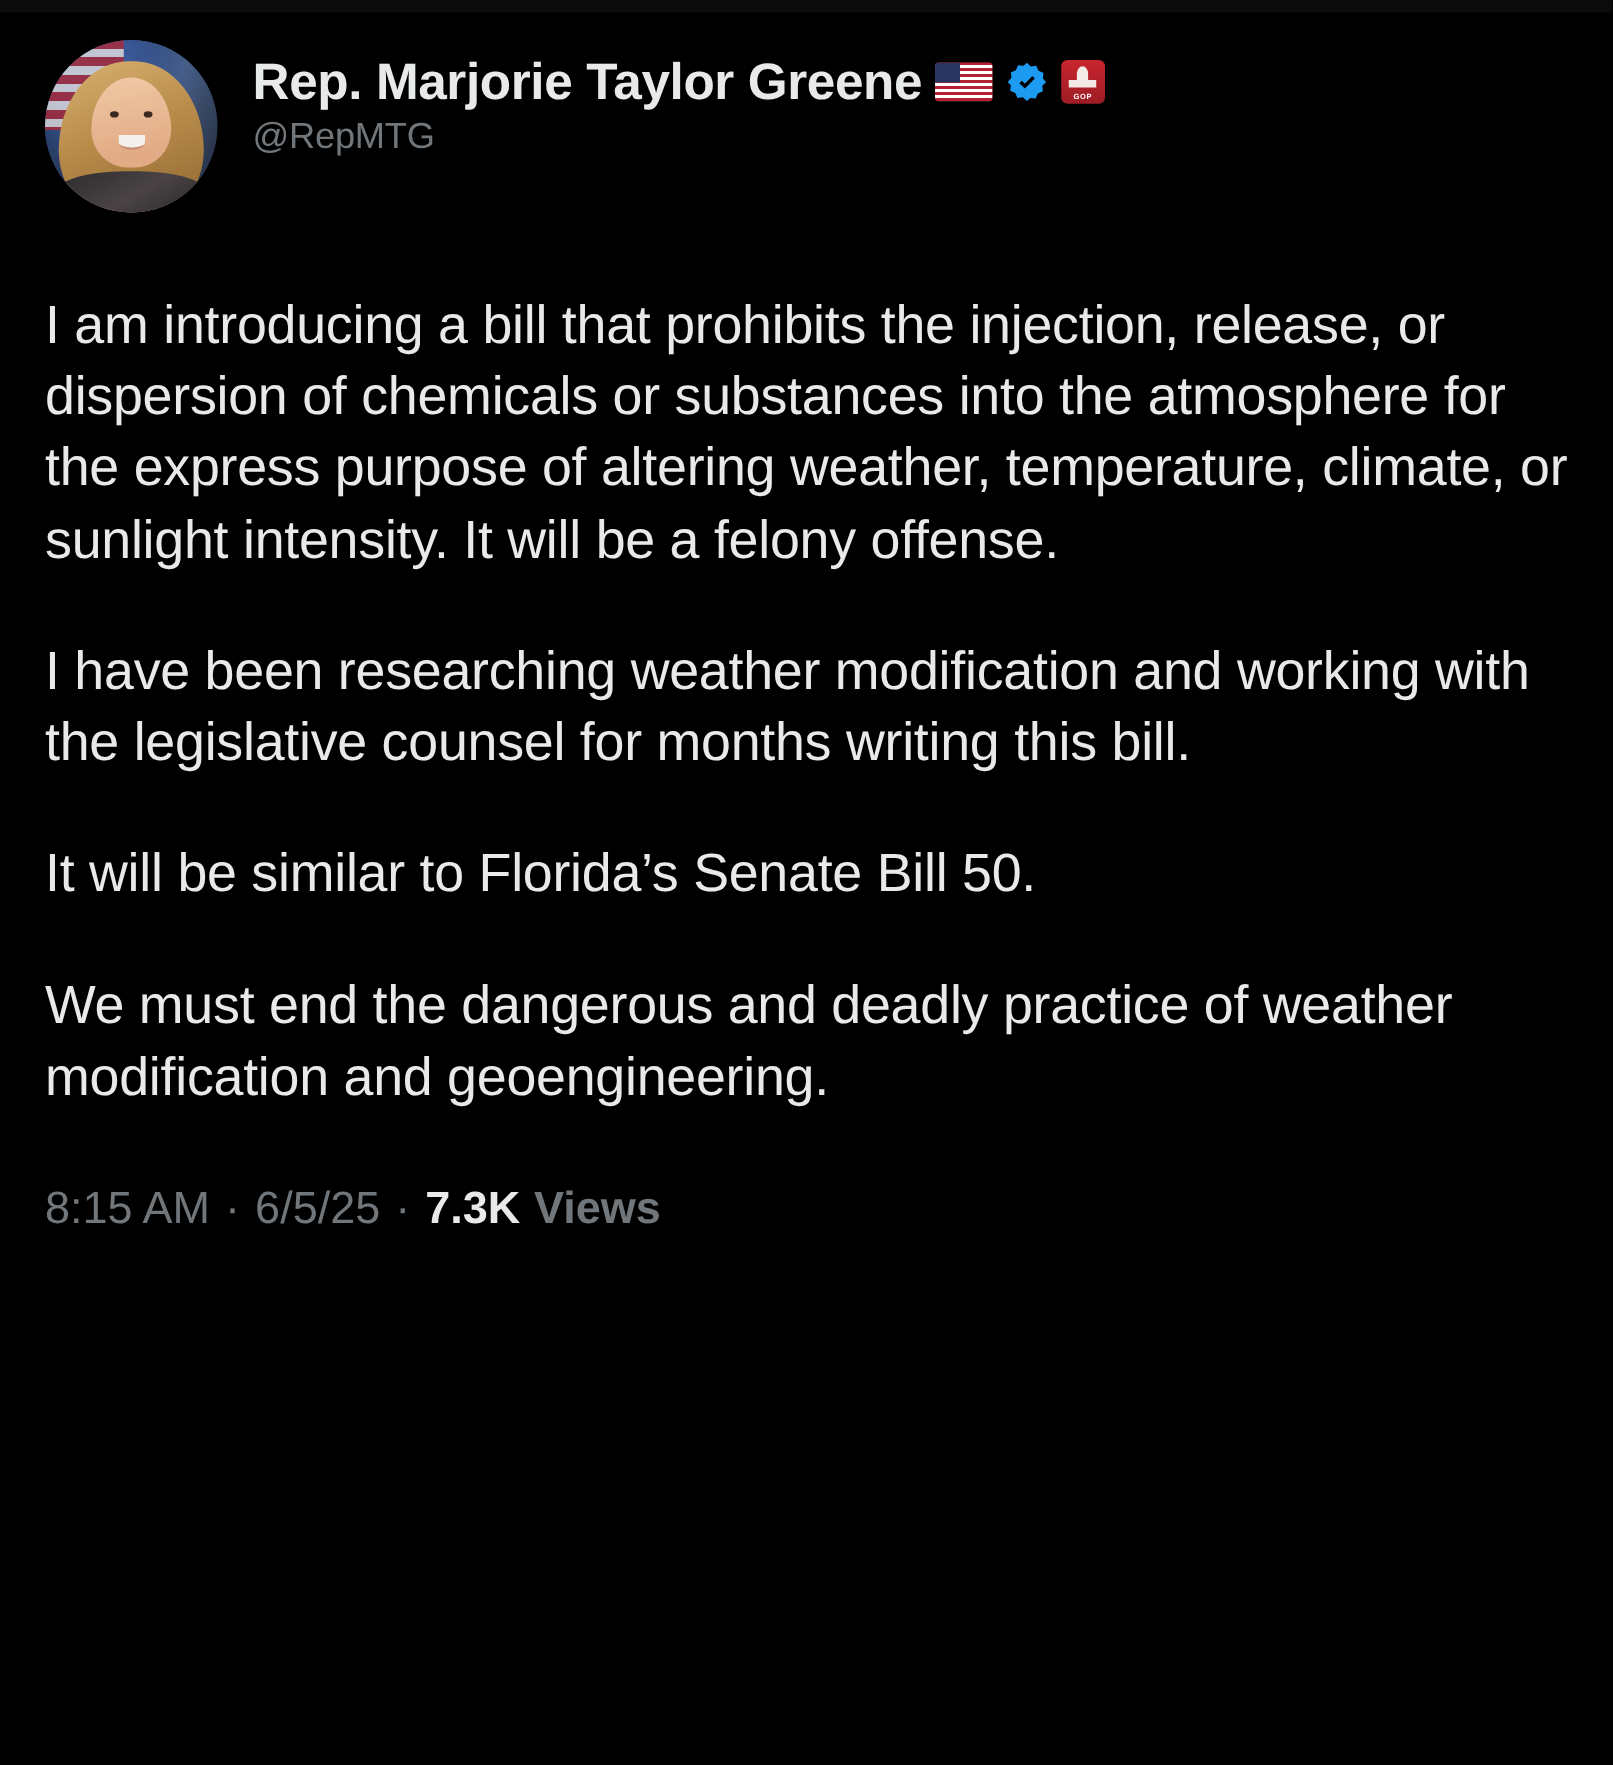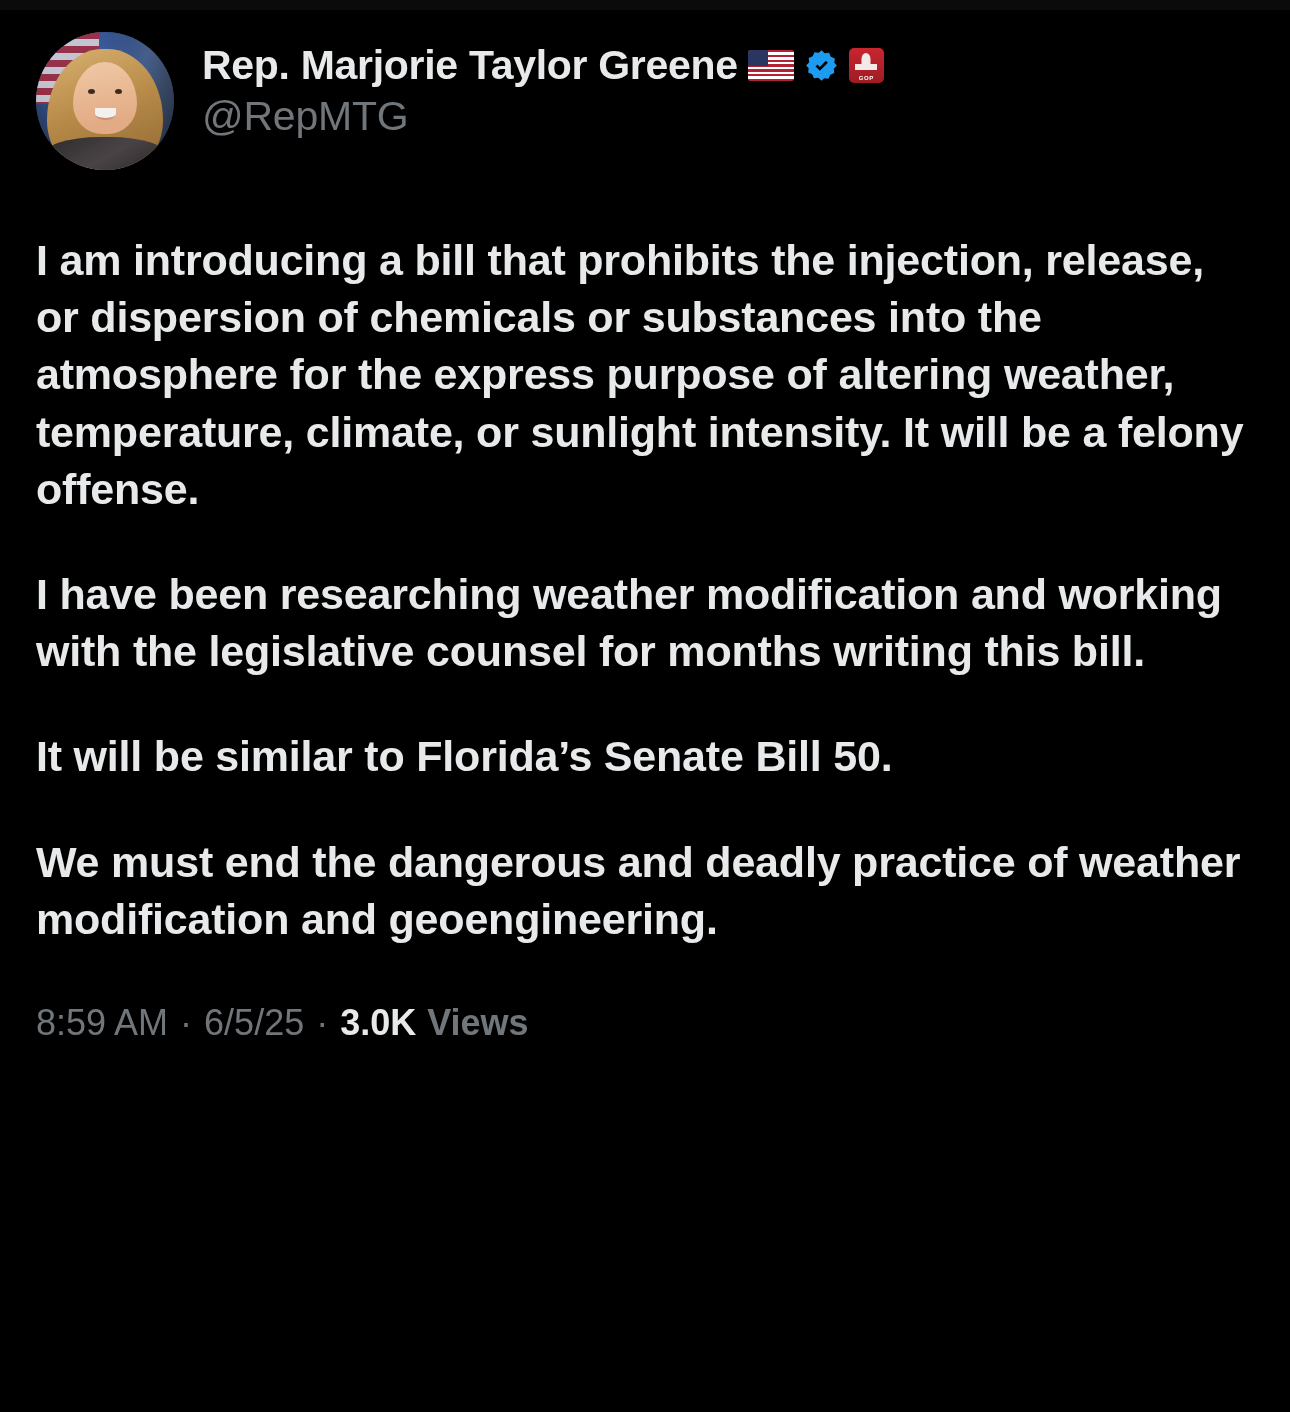--- a/index.html
+++ b/index.html
@@ -189,32 +189,31 @@
     position: absolute;
     left: 0; right: 0;
     bottom: 2px;
     text-align: center;
     font-size: 6px;
     font-weight: 700;
     color: #ffffff;
     letter-spacing: .5px;
   }
   .handle {
-    font-size: 41px;
+    font-size: 29px;
     color: #71767b;
     margin-top: 4px;
     letter-spacing: -0.2px;
   }
   .tweet-body {
     margin-top: 62px;
     font-size: 43px;
     line-height: 1.33;
     color: #e7e9ea;
     letter-spacing: -0.2px;
-    font-weight: bold;
   }
   .tweet-body p {
     margin: 0 0 48px 0;
   }
   .tweet-body p:last-child { margin-bottom: 4px; }
   .tweet-footer {
     margin-top: 54px;
     font-size: 36px;
     color: #71767b;
     display: flex;
@@ -281,22 +280,22 @@
     </div>
 
     <div class="tweet-body">
       <p>I am introducing a bill that prohibits the injection, release, or dispersion of chemicals or substances into the atmosphere for the express purpose of altering weather, temperature, climate, or sunlight intensity. It will be a felony offense.</p>
       <p>I have been researching weather modification and working with the legislative counsel for months writing this bill.</p>
       <p>It will be similar to Florida’s Senate Bill 50.</p>
       <p>We must end the dangerous and deadly practice of weather modification and geoengineering.</p>
     </div>
 
     <div class="tweet-footer">
-      <span class="time">8:59 AM</span>
+      <span class="time">8:15 AM</span>
       <span class="sep">·</span>
       <span class="time">6/5/25</span>
       <span class="sep">·</span>
-      <span class="count">3.0K</span>
+      <span class="count">7.3K</span>
       <span class="views-label">Views</span>
     </div>
 
   </div>
 </div>
 
 </body></html>

